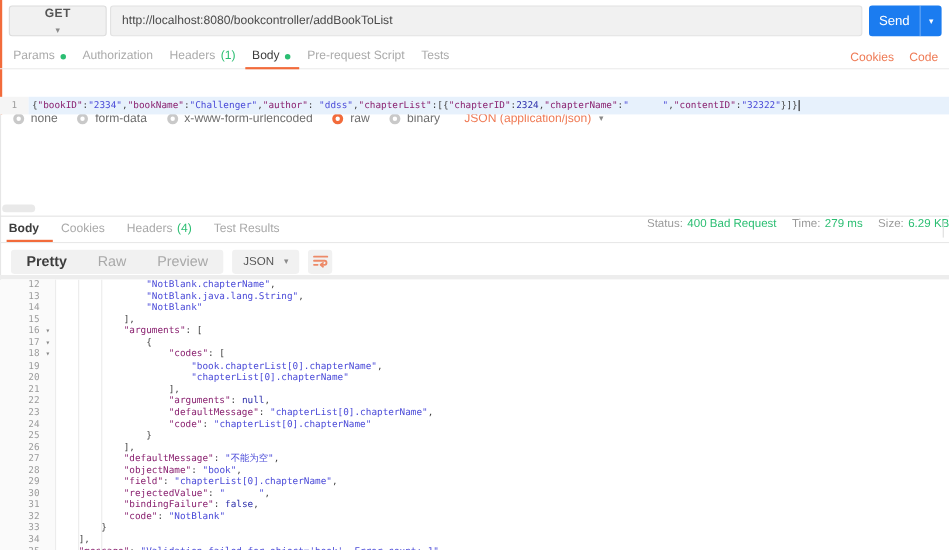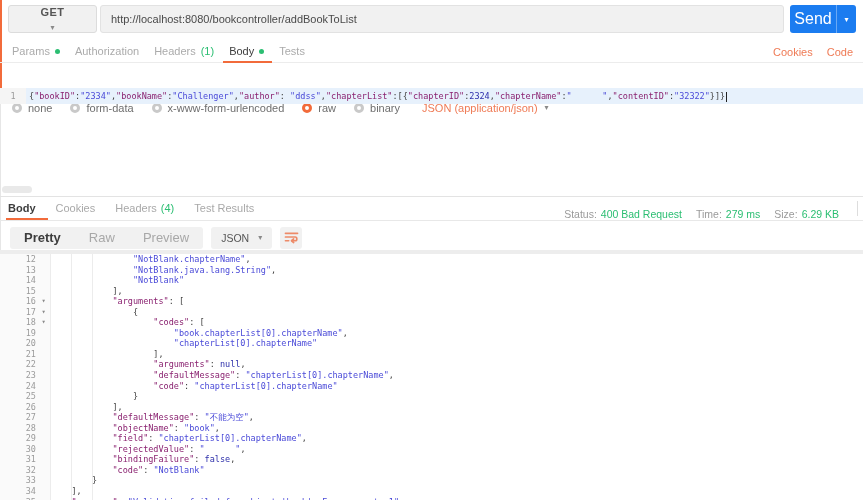--- a/index.html
+++ b/index.html
@@ -13,21 +13,21 @@
   .method-btn{position:absolute;left:8px;top:5px;width:89px;height:28px;background:#f1f1f1;
     border:1px solid #dcdcdc;border-radius:3px;box-sizing:border-box;display:flex;
     align-items:center;justify-content:space-between;padding:0 10px;cursor:pointer;flex-direction:column;}
   .method-label{font-size:11px;font-weight:700;color:#555;letter-spacing:.4px;}
   .caret{font-size:8px;color:#8a8a8a;}
   .url-field{position:absolute;left:100px;top:5px;width:684px;height:28px;background:#f1f1f1;
     border:1px solid #e2e2e2;border-radius:3px;box-sizing:border-box;display:flex;
     align-items:center;padding:0 10px;font-size:11px;color:#4a4a4a;}
   .send-btn{position:absolute;left:790px;top:5px;width:66px;height:28px;background:#1B7CF0;
     border-radius:3px;color:#fff;display:flex;overflow:hidden;cursor:pointer;}
-  .send-main{flex:1;display:flex;align-items:center;justify-content:center;font-size:16px;}
+  .send-main{flex:1;display:flex;align-items:center;justify-content:center;font-size:12px;}
   .send-caret{width:19px;border-left:1px solid rgba(255,255,255,.35);display:flex;
     align-items:center;justify-content:center;font-size:8px;color:#fff;}
 
   
   .req-tabs{position:absolute;left:0;top:40px;right:130px;height:23px;display:flex;
     align-items:center;padding-left:12px;gap:15px;font-size:11px;color:#ababab;}
   .tabs-border{position:absolute;left:0;top:62px;right:0;height:1px;background:#ececec;}
   .req-tab{display:flex;align-items:center;gap:5px;position:relative;height:23px;cursor:pointer;}
   .req-tab span{line-height:23px;}
   .req-tab.active{color:#3d3d3d;}
@@ -56,21 +56,21 @@
 
   
   .resp{position:absolute;left:0;top:196px;right:0;bottom:0;border-top:1px solid #e3e3e3;}
   .resp-tabs{position:absolute;left:0;top:0;height:23px;display:flex;align-items:center;
     padding-left:8px;gap:20px;font-size:11px;color:#a9a9a9;}
   .resp-tabs-border{position:absolute;left:0;top:23px;right:0;height:1px;background:#e8e8e8;}
   .resp-tab{display:flex;align-items:center;gap:4px;position:relative;height:23px;cursor:pointer;}
   .resp-tab span{line-height:23px;}
   .resp-tab.active{color:#3d3d3d;font-weight:700;}
   .resp-tab.active::after{content:"";position:absolute;left:-2px;right:-12px;bottom:0;height:2px;background:#F26B3B;}
-  .resp-meta{position:absolute;right:24px;top:0;height:23px;display:flex;align-items:flex-end;
+  .resp-meta{position:absolute;right:0;top:0;height:23px;display:flex;align-items:flex-start;
     gap:14px;font-size:10.5px;margin-left:28px;}
   .meta-item{display:flex;gap:4px;}
   .meta-label{color:#9a9a9a;}
   .meta-value{color:#2BBE72;}
   .meta-divider{position:absolute;right:5px;top:4px;width:1px;height:15px;background:#ddd;}
 
   .view-bar{position:absolute;left:0;top:28px;right:0;height:25px;display:flex;align-items:center;
     padding-left:10px;gap:8px;}
   .seg{display:flex;background:#f1f1f1;border-radius:3px;height:22px;
     font-size:13px;color:#a8a8a8;}
@@ -129,20 +129,23 @@
     </div>
     <div class="req-tab">
       <span>Headers</span>
       <span class="count">(1)</span>
     </div>
     <div class="req-tab active">
       <span>Body</span>
       <span class="dot"></span>
     </div>
     <div class="req-tab">
+      <span>Pre-request Script</span>
+    </div>
+    <div class="req-tab">
       <span>Tests</span>
     </div>
   </div>
   <div class="req-links">
     <span>Cookies</span>
     <span>Code</span>
   </div>
 
   <div class="body-modes">
     <div class="mode">

